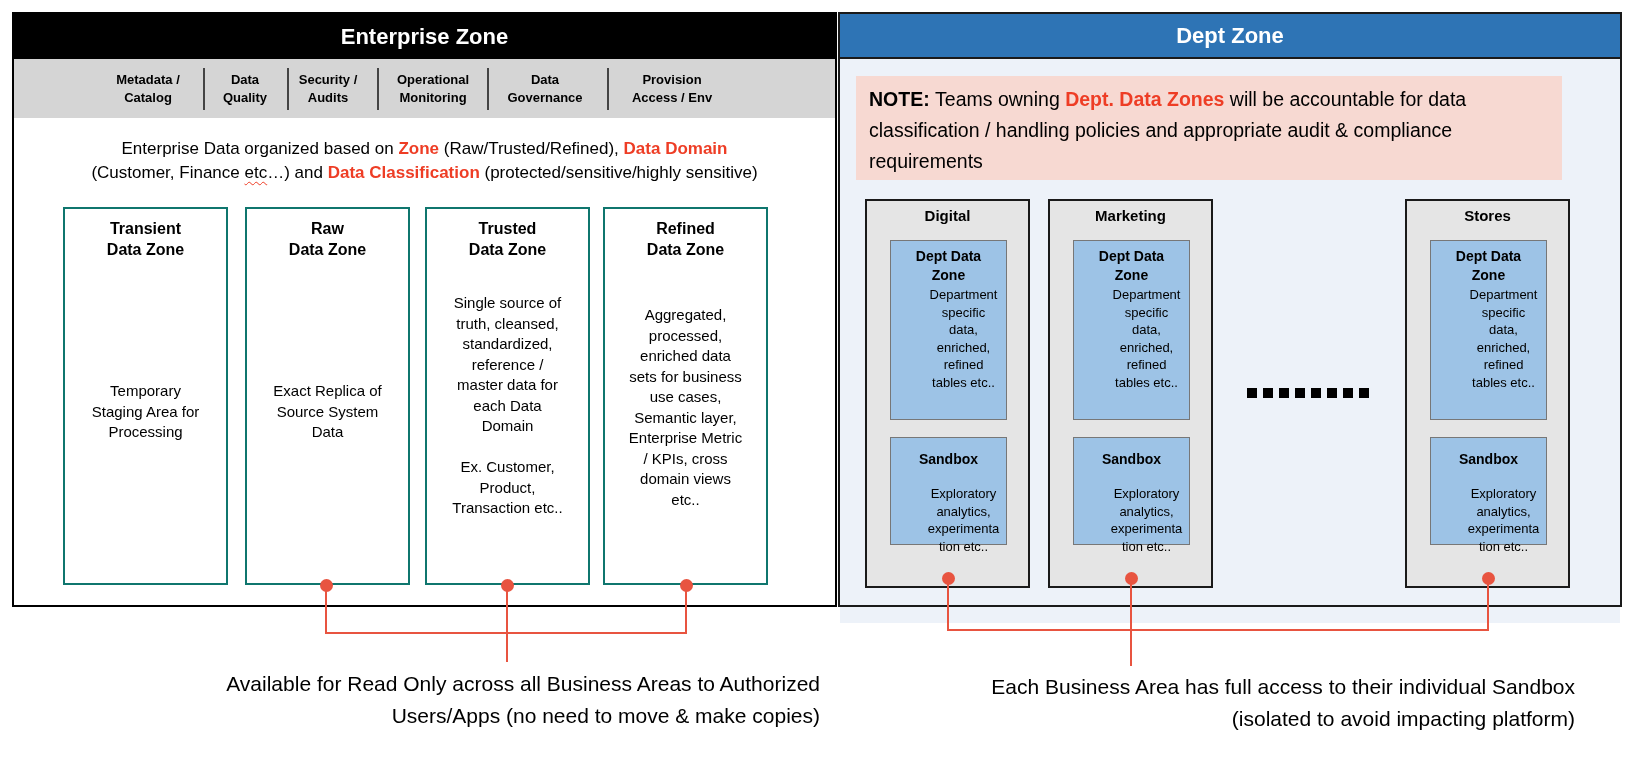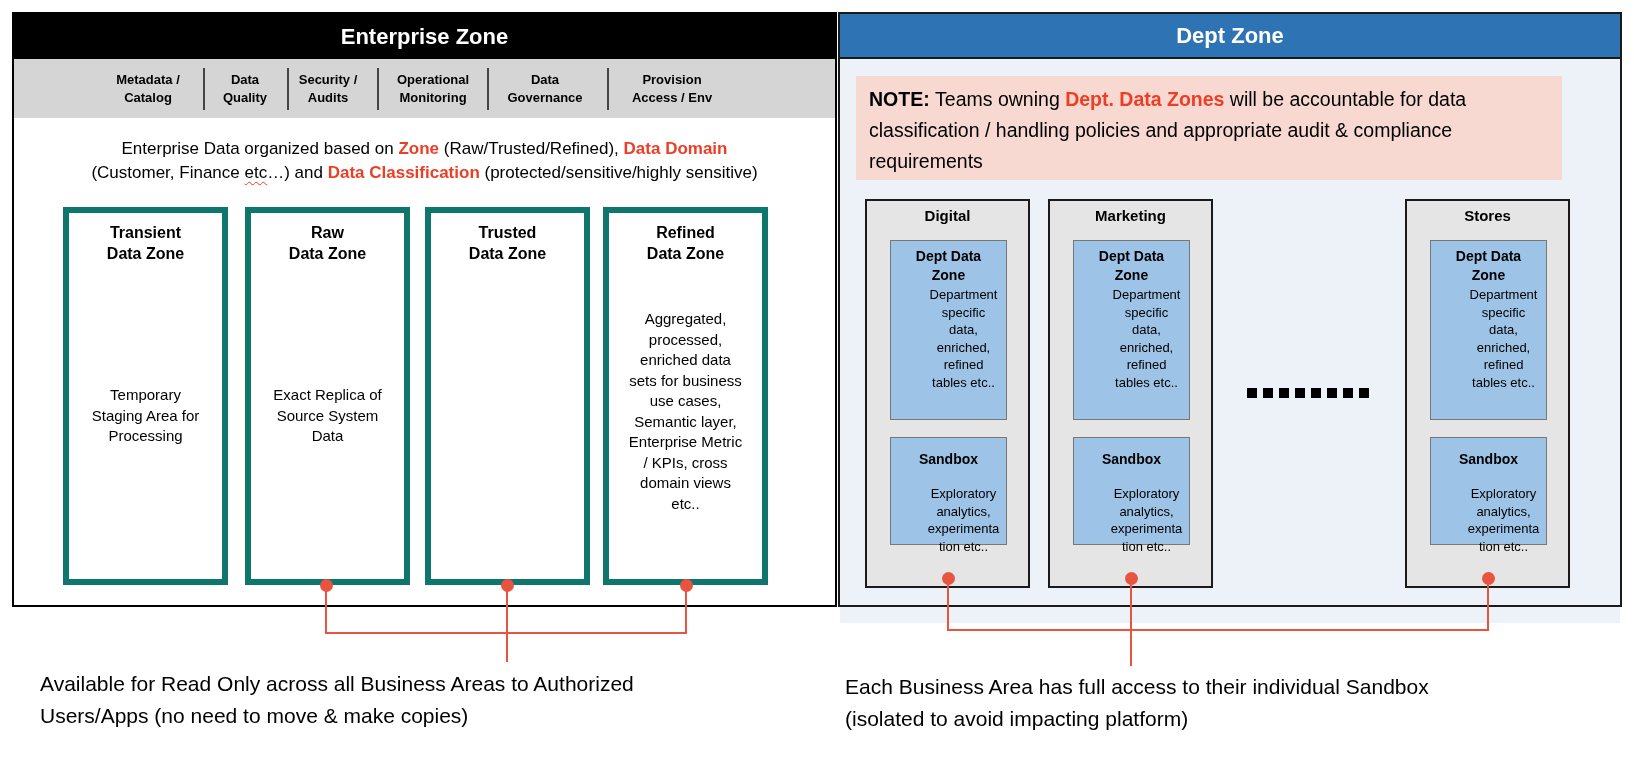--- a/index.html
+++ b/index.html
@@ -30,21 +30,21 @@
   .cap-item{position:absolute;top:50%;transform:translate(-50%,-50%);
     font-weight:bold;font-size:13px;line-height:18px;text-align:center;white-space:pre-line;}
   .cap-div{position:absolute;top:9px;width:2px;height:42px;background:#444;}
   .ent-desc{position:absolute;left:0;right:0;top:123px;text-align:center;
     font-size:17px;line-height:24px;}
   .seg-bold{font-weight:bold;}
   .seg-red{color:var(--accent-red-text);font-weight:bold;}
   .seg-squiggle{text-decoration:underline wavy var(--accent-red-text) 1px;text-underline-offset:3px;}
 
   .zone{position:absolute;top:207px;width:165px;height:378px;background:#fff;
-    border:6px solid #0f766e;}
+    border:2px solid #0f766e;}
   .zone-title{margin-top:9px;text-align:center;font-weight:bold;font-size:16px;
     line-height:21px;white-space:pre-line;}
   .zone-body{position:absolute;left:3px;right:3px;text-align:center;
     font-size:15px;line-height:20.5px;white-space:pre-line;}
   .zone-1{left:63px;}  .zone-1 .zone-body{top:172px;}
   .zone-2{left:245px;} .zone-2 .zone-body{top:172px;}
   .zone-3{left:425px;} .zone-3 .zone-body{top:84px;}
   .zone-4{left:603px;} .zone-4 .zone-body{top:96px;}
 
   
@@ -73,21 +73,21 @@
 
   .ellipsis{position:absolute;left:1247px;top:388px;display:flex;gap:6px;}
   .ellipsis span{display:block;width:10px;height:10px;background:#000;}
 
   
   .conn{position:absolute;background:var(--connector-red);}
   .conn-dot{position:absolute;width:13px;height:13px;border-radius:50%;
     background:var(--connector-red);}
 
   
-  .caption{position:absolute;text-align:left;font-size:21px;line-height:32px;white-space:pre-line;}
+  .caption{position:absolute;text-align:right;font-size:21px;line-height:32px;white-space:pre-line;}
   .caption-left{left:40px;top:668px;width:780px;}
   .caption-right{left:845px;top:671px;width:730px;}
 </style>
 </head>
 <body>
 
 <div id="stage">
 
   <div class="ent-panel">
     <div class="ent-header">Enterprise Zone</div>
@@ -125,20 +125,31 @@
   <div class="zone zone-2">
     <div class="zone-title">Raw
 Data Zone</div>
     <div class="zone-body">Exact Replica of
 Source System
 Data</div>
   </div>
   <div class="zone zone-3">
     <div class="zone-title">Trusted
 Data Zone</div>
+    <div class="zone-body">Single source of
+truth, cleansed,
+standardized,
+reference /
+master data for
+each Data
+Domain
+
+Ex. Customer,
+Product,
+Transaction etc..</div>
   </div>
   <div class="zone zone-4">
     <div class="zone-title">Refined
 Data Zone</div>
     <div class="zone-body">Aggregated,
 processed,
 enriched data
 sets for business
 use cases,
 Semantic layer,

